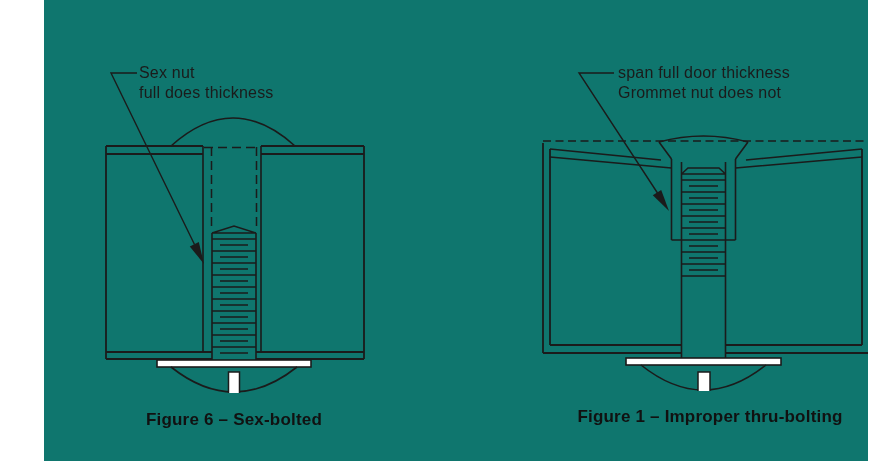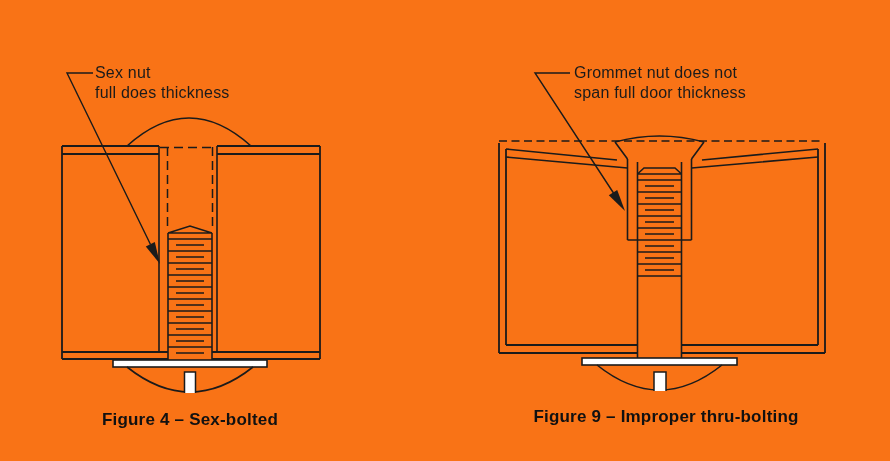--- a/index.html
+++ b/index.html
@@ -1,18 +1,18 @@
 <!DOCTYPE html>
 <html><head>
 <meta charset="utf-8">
 <style>
   html,body{margin:0;padding:0;background:#fff;}
   #stage{
-    position:relative;width:890px;height:461px;background:#f97316;overflow:hidden;
-    font-family:"Liberation Sans",sans-serif;color:#1b1b1b;
+    position:relative;width:824px;height:461px;background:#0f766e;overflow:hidden;
+    font-family:"Liberation Sans",sans-serif;color:#1b1b1b;margin-left:44px;
   }
   #linework{position:absolute;left:0;top:0;}
   .callout{
     position:absolute;font-size:16px;line-height:20px;letter-spacing:.2px;
     color:#1b1b1b;white-space:nowrap;
   }
   .caption{
     position:absolute;font-size:17px;font-weight:bold;text-align:center;
     color:#111;letter-spacing:.2px;white-space:nowrap;
   }
@@ -98,21 +98,21 @@
       </g>
     </g>
   </svg>
 
   <div id="fig6-callout" class="callout">
     <div>Sex nut</div>
     <div>full does thickness</div>
   </div>
 
   <div id="fig7-callout" class="callout">
+    <div>span full door thickness</div>
     <div>Grommet nut does not</div>
-    <div>span full door thickness</div>
   </div>
 
-  <div id="fig6-caption" class="caption">Figure 4 – Sex-bolted</div>
+  <div id="fig6-caption" class="caption">Figure 6 – Sex-bolted</div>
 
-  <div id="fig7-caption" class="caption">Figure 9 – Improper thru-bolting</div>
+  <div id="fig7-caption" class="caption">Figure 1 – Improper thru-bolting</div>
 
 </div>
 
 </body></html>

